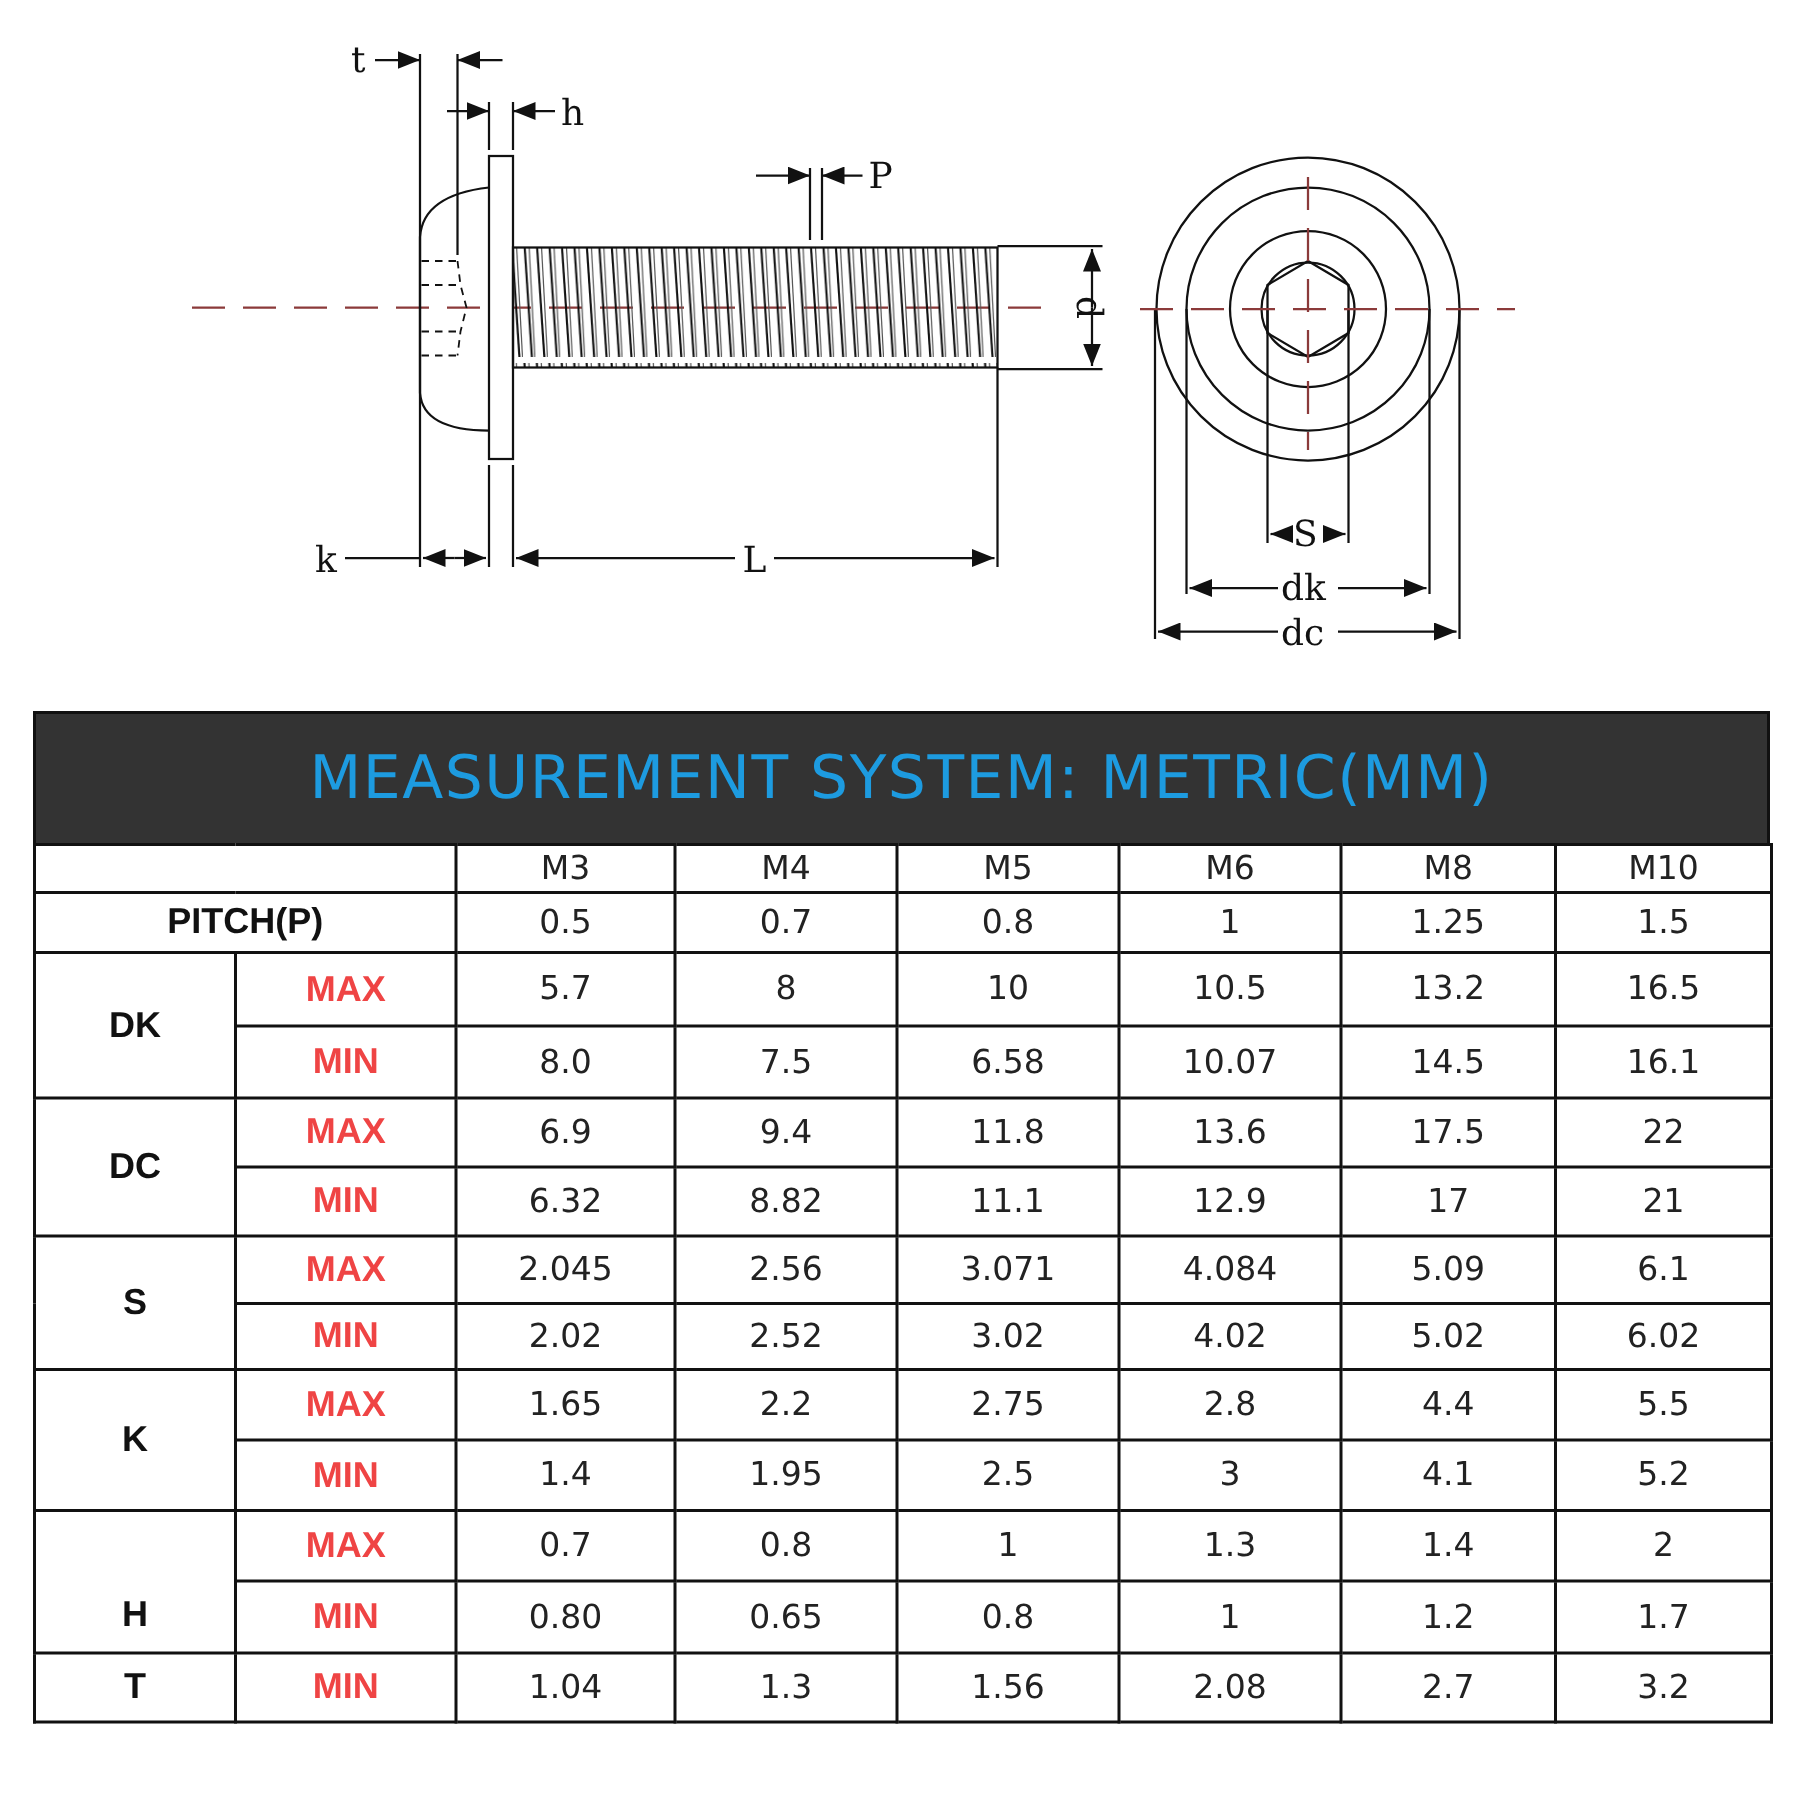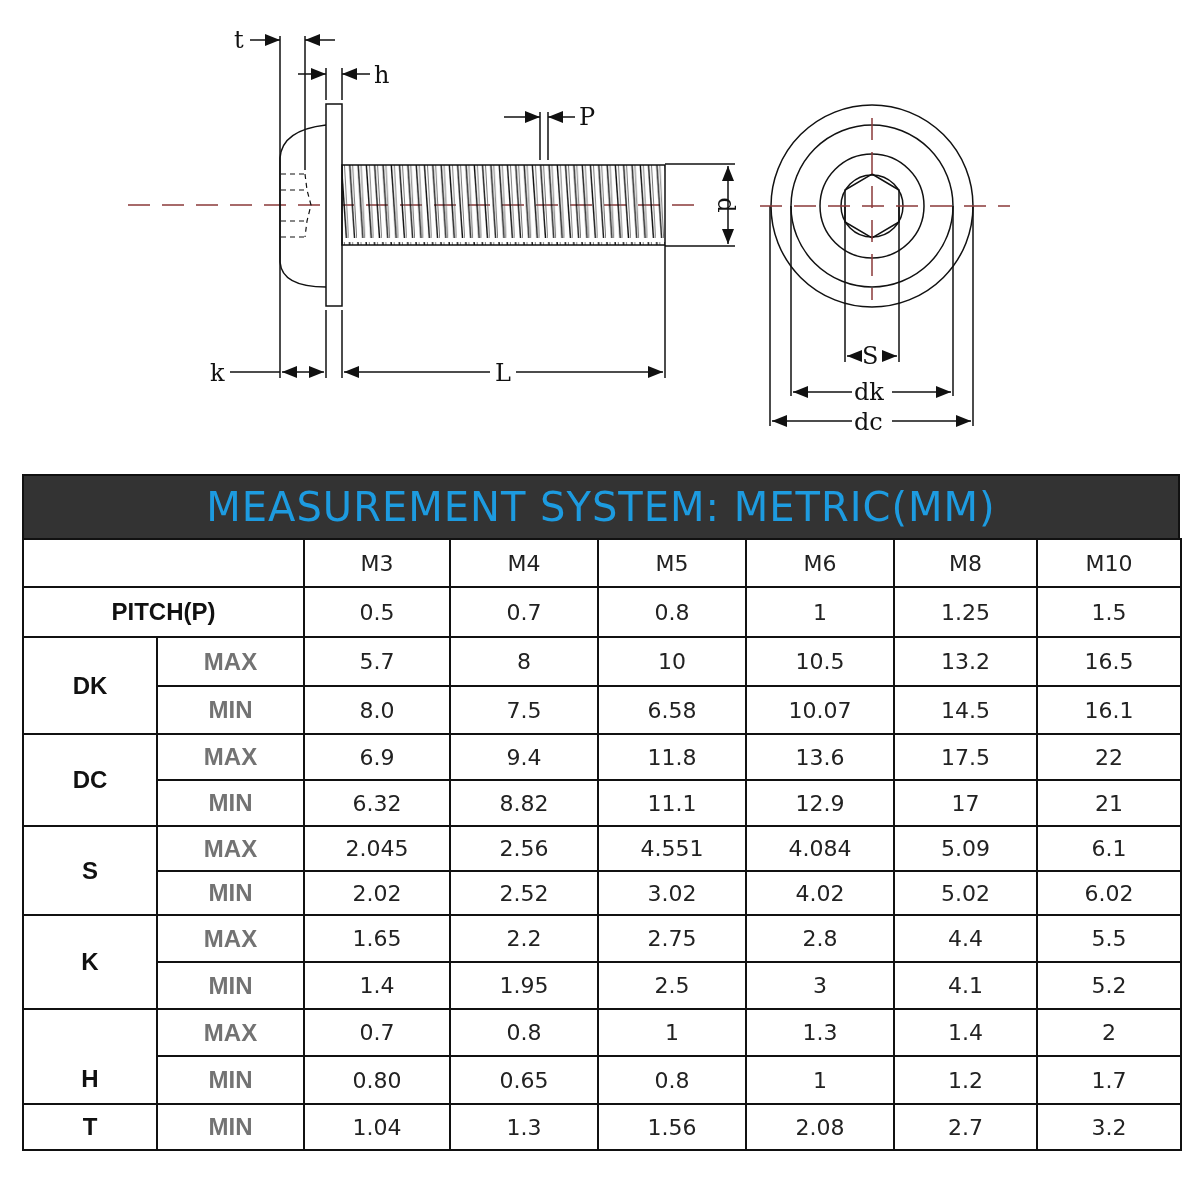--- a/index.html
+++ b/index.html
@@ -2,26 +2,26 @@
 <html><head>
 <meta charset="utf-8">
 <style>
   html, body { margin:0; padding:0; background:#ffffff; }
   body { width:1200px; height:1200px; position:relative; overflow:hidden;
          font-family:"Liberation Sans", sans-serif; }
   .drawing { position:absolute; left:0; top:0; width:1200px; height:460px; }
   .drawing svg { position:absolute; left:0; top:0; }
   .lbl { position:absolute; font-family:"DejaVu Serif", serif; font-size:24px; color:#111; line-height:1; }
   .table-wrap { position:absolute; left:22px; top:474px; width:1158px; }
-  .title-bar { height:64px; background:#333333; display:flex; align-items:center; justify-content:center; border:2px solid #111; border-bottom:none; box-sizing:border-box; }
+  .title-bar { height:88px; background:#333333; display:flex; align-items:center; justify-content:center; border:2px solid #111; border-bottom:none; box-sizing:border-box; }
   .title-bar span { color:#1d9be0; font-family:"DejaVu Sans", sans-serif; font-size:40px; letter-spacing:1px; }
   table { border-collapse:collapse; width:1158px; table-layout:fixed; }
   td { border:2px solid #111; text-align:center; font-family:"DejaVu Sans", sans-serif; font-size:22px; color:#222; padding:0; }
   td.hd { font-weight:bold; font-family:"Liberation Sans", sans-serif; font-size:24px; color:#111; }
-  td.sub { font-weight:bold; font-family:"Liberation Sans", sans-serif; font-size:24px; color:#737373; }
+  td.sub { font-weight:bold; font-family:"Liberation Sans", sans-serif; font-size:24px; color:#ef4444; }
 </style>
 </head>
 <body>
 
 <div class="drawing">
   <svg width="1200" height="460">
     <defs>
       <marker id="ar" markerWidth="10" markerHeight="8" refX="10" refY="4" orient="auto">
         <path d="M0,0 L10,4 L0,8 z" fill="#111"></path>
       </marker>
@@ -121,30 +121,30 @@
       <col style="width:134px">
         <col style="width:147px">
       <col style="width:146px">
         <col style="width:148px">
         <col style="width:148px">
       <col style="width:148px">
         <col style="width:143px">
         <col style="width:144px">
     </colgroup>
     <tbody>
-        <tr style="height:48px">
+        <tr style="height:32px">
       <td colspan="2"></td>
       <td>M3</td>
       <td>M4</td>
       <td>M5</td>
       <td>M6</td>
       <td>M8</td>
       <td>M10</td>
     </tr>
-    <tr style="height:50px">
+    <tr style="height:40px">
       <td colspan="2" class="hd">PITCH(P)</td>
       <td>0.5</td>
       <td>0.7</td>
       <td>0.8</td>
       <td>1</td>
       <td>1.25</td>
       <td>1.5</td>
     </tr>
 
     <tr style="height:49px">
@@ -185,21 +185,21 @@
       <td>12.9</td>
       <td>17</td>
       <td>21</td>
     </tr>
 
     <tr style="height:45px">
       <td rowspan="2" class="hd">S</td>
       <td class="sub">MAX</td>
       <td>2.045</td>
       <td>2.56</td>
-      <td>4.551</td>
+      <td>3.071</td>
       <td>4.084</td>
       <td>5.09</td>
       <td>6.1</td>
     </tr>
     <tr style="height:44px">
       <td class="sub">MIN</td>
       <td>2.02</td>
       <td>2.52</td>
       <td>3.02</td>
       <td>4.02</td>

